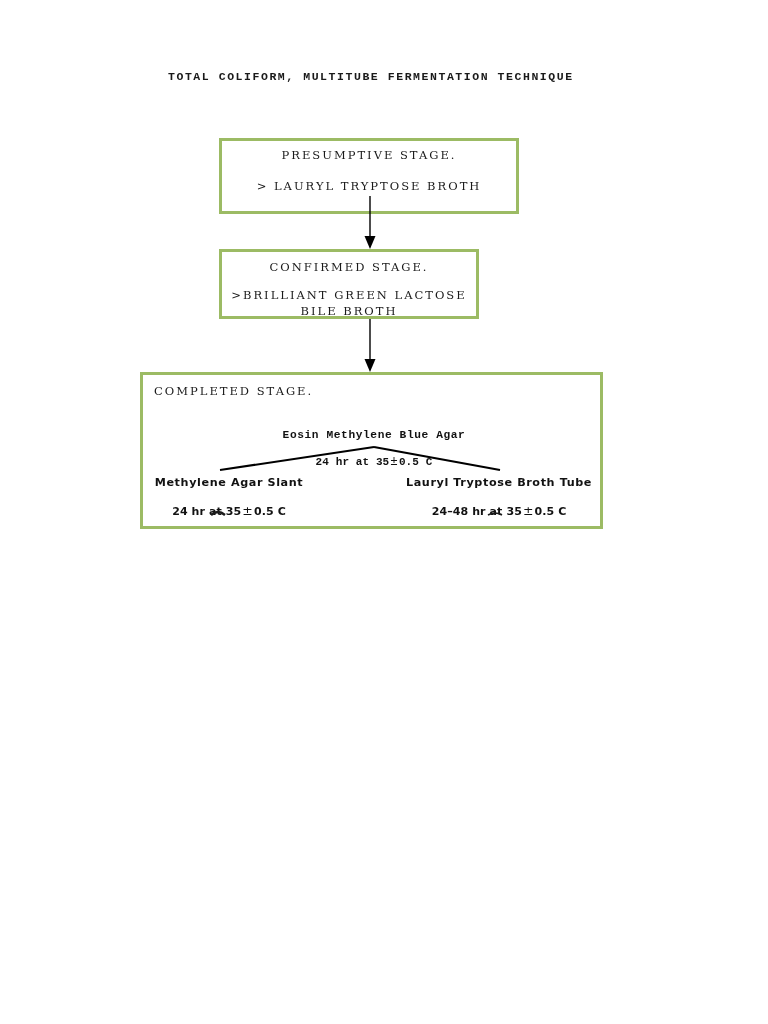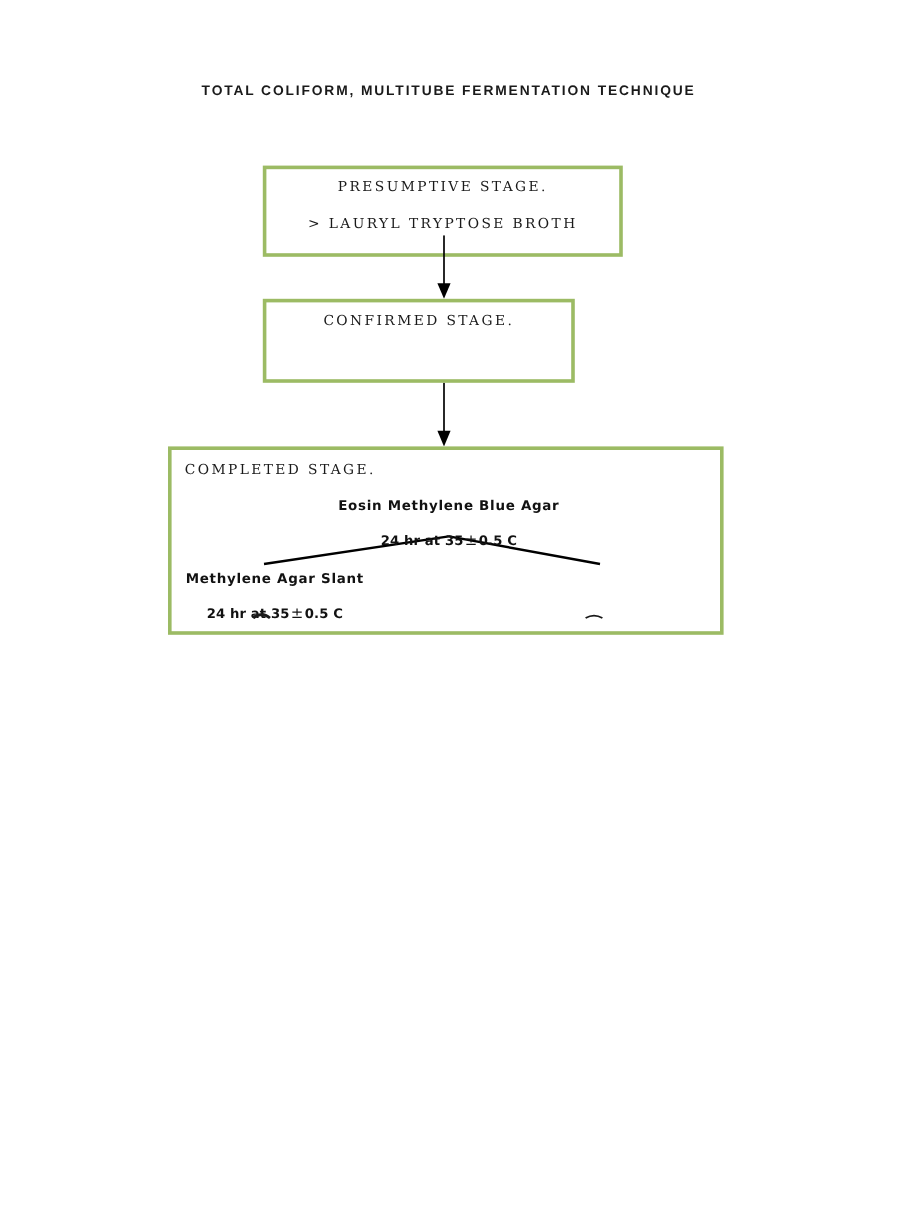--- a/index.html
+++ b/index.html
@@ -21,21 +21,21 @@
     inset: 0;
     background: #ffffff;
   }
 
   
   .doc-title {
     position: absolute;
     left: 168px;
     top: 70px;
     width: 470px;
-    font-family: Liberation Sans, sans-serif;
+    font-family: Liberation Mono, monospace;
     font-weight: bold;
     font-size: 11.5px;
     letter-spacing: 1.55px;
     color: #1a1a1a;
     white-space: nowrap;
   }
 
   
   .stage-box {
     position: absolute;
@@ -135,22 +135,23 @@
     margin-top: 13px;
   }
   .node .pm {
     font-size: 12.5px;
     font-weight: normal;
     padding: 0 1px;
   }
 
   #node-emb {
     left: 131px;
-    top: 40px;
+    top: 53px;
     width: 200px;
+    font-family: Liberation Mono, monospace;
   }
   #node-nutrient {
     left: 8px;
     top: 101px;
     width: 156px;
   }
   #node-lauryl {
     left: 256px;
     top: 101px;
     width: 200px;
@@ -182,20 +183,21 @@
   <div class="connector" style="left:354px; top:196px; width:32px; height:54px;">
     <svg width="32" height="54" viewBox="0 0 32 54" aria-hidden="true">
       <line x1="16" y1="0" x2="16" y2="42" stroke="#000000" stroke-width="1.4"></line>
       <polygon points="16,53 10.5,40 21.5,40" fill="#000000"></polygon>
     </svg>
   </div>
 
   <div class="stage-box" id="box-confirmed">
     <div class="inner">
       <div class="stage-label">CONFIRMED STAGE.</div>
+      <div class="stage-sub">&gt;BRILLIANT GREEN LACTOSE BILE BROTH</div>
     </div>
   </div>
 
   <div class="connector" style="left:354px; top:319px; width:32px; height:54px;">
     <svg width="32" height="54" viewBox="0 0 32 54" aria-hidden="true">
       <line x1="16" y1="0" x2="16" y2="42" stroke="#000000" stroke-width="1.4"></line>
       <polygon points="16,53 10.5,40 21.5,40" fill="#000000"></polygon>
     </svg>
   </div>
 
@@ -213,20 +215,24 @@
       <div class="node" id="node-emb">
         <span class="node-title">Eosin Methylene Blue Agar</span>
         <span class="node-incubation"><span>24 hr at 35</span><span class="pm">±</span><span>0.5 C</span></span>
       </div>
 
       <div class="node" id="node-nutrient">
         <span class="node-title">Methylene Agar Slant</span>
         <span class="node-incubation"><span>24 hr at 35</span><span class="pm">±</span><span>0.5 C</span></span>
       </div>
 
+      <div class="node" id="node-lauryl">
+        <span class="node-title">Lauryl Tryptose Broth Tube</span>
+        <span class="node-incubation"><span>24–48 hr at 35</span><span class="pm">±</span><span>0.5 C</span></span>
+      </div>
 
       <svg class="branch-svg" viewBox="0 0 463 157" aria-hidden="true">
         <path d="M 68 140 Q 75 134 82 140" stroke="#1a1a1a" stroke-width="2.4" fill="none"></path>
         <path d="M 345 140 Q 352 136 359 140" stroke="#1a1a1a" stroke-width="1.6" fill="none"></path>
       </svg>
 
     </div>
   </div>
 
 </div>

